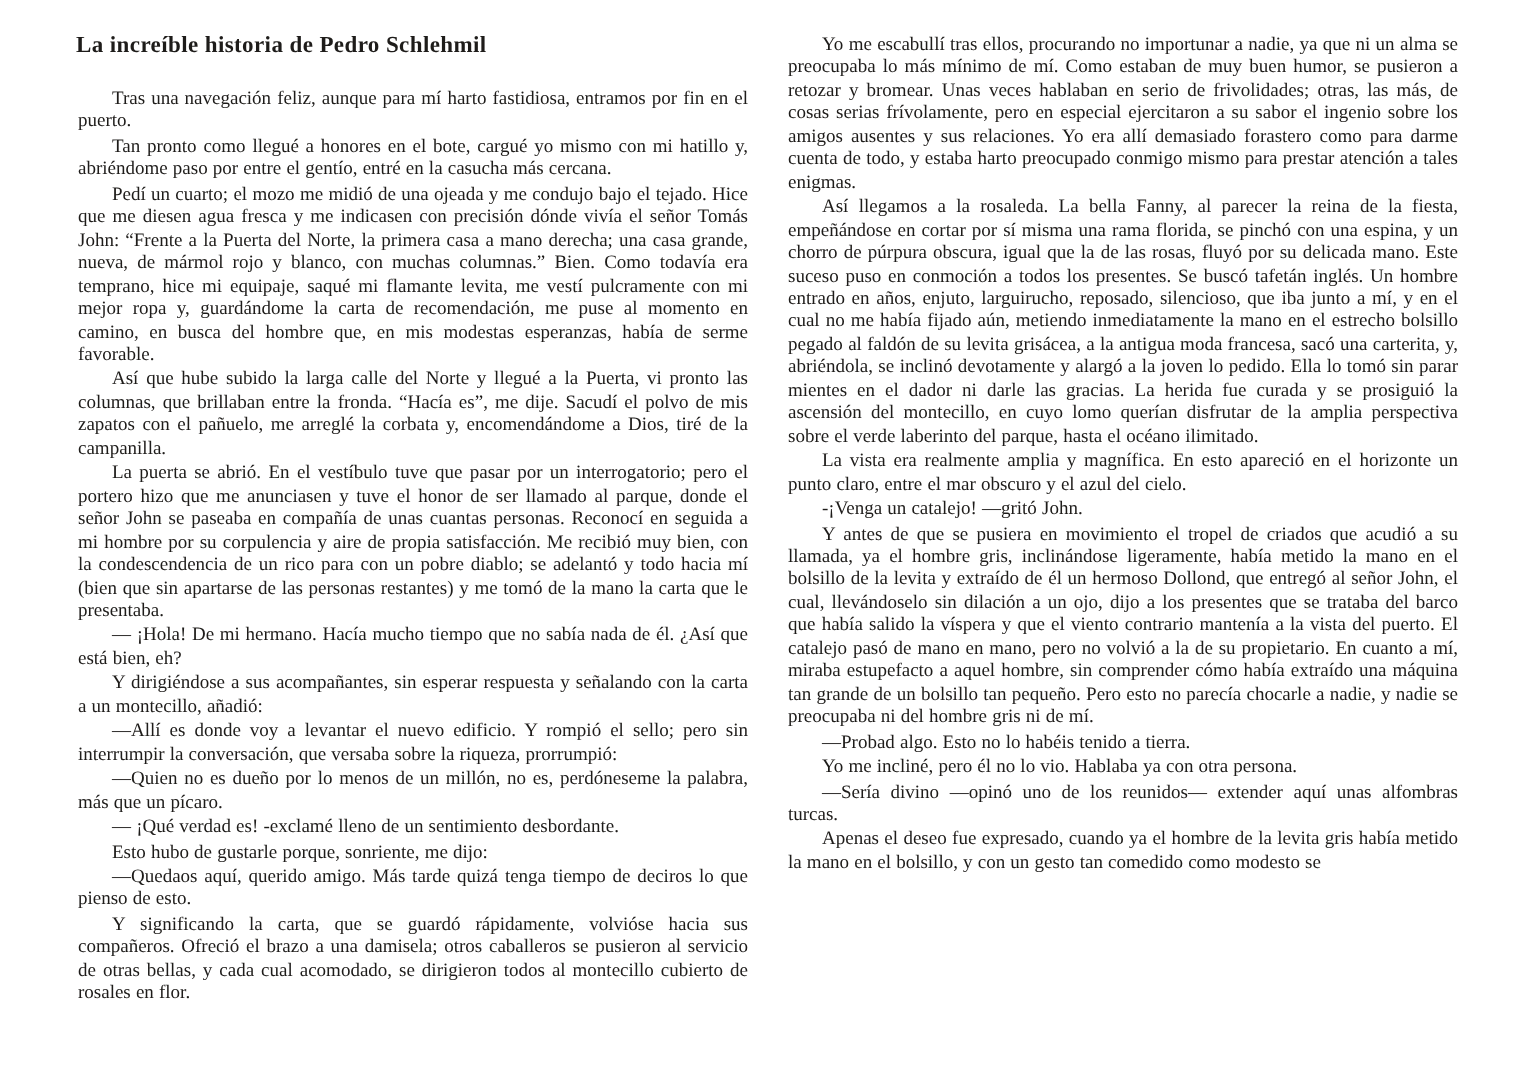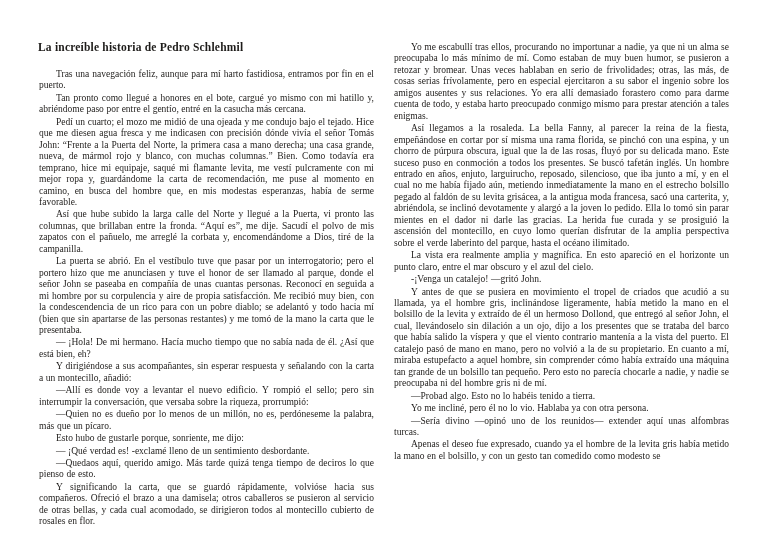--- a/index.html
+++ b/index.html
@@ -6,21 +6,21 @@
     margin: 0;
     padding: 0;
     background: #ffffff;
   }
   .page {
     position: relative;
     width: 768px;
     height: 543px;
     background: #ffffff;
     box-sizing: border-box;
-    padding: 41px 38px 0 38px;
+    padding: 17px 38px 0 38px;
     font-family: "Liberation Serif", "DejaVu Serif", serif;
     color: #1e1c1a;
     overflow: hidden;
   }
   .columns {
     display: flex;
     gap: 18px;
   }
   .col {
     width: 337px;
@@ -45,28 +45,28 @@
 </head>
 <body>
 
 <div class="page">
   <div class="columns">
     <div class="col">
       <h1 class="doc-title">La increíble historia de Pedro Schlehmil</h1>
       <p class="para">Tras una navegación feliz, aunque para mí harto fastidiosa, entramos por fin en el puerto.</p>
       <p class="para">Tan pronto como llegué a honores en el bote, cargué yo mismo con mi hatillo y, abriéndome paso por entre el gentío, entré en la casucha más cercana.</p>
       <p class="para">Pedí un cuarto; el mozo me midió de una ojeada y me condujo bajo el tejado. Hice que me diesen agua fresca y me indicasen con precisión dónde vivía el señor Tomás John: “Frente a la Puerta del Norte, la primera casa a mano derecha; una casa grande, nueva, de mármol rojo y blanco, con muchas columnas.” Bien. Como todavía era temprano, hice mi equipaje, saqué mi flamante levita, me vestí pulcramente con mi mejor ropa y, guardándome la carta de recomendación, me puse al momento en camino, en busca del hombre que, en mis modestas esperanzas, había de serme favorable.</p>
-      <p class="para">Así que hube subido la larga calle del Norte y llegué a la Puerta, vi pronto las columnas, que brillaban entre la fronda. “Aquí es”, me dije. Sacudí el polvo de mis zapatos con el pañuelo, me arreglé la corbata y, encomendándome a Dios, tiré de la campanilla.</p>
+      <p class="para">Así que hube subido la larga calle del Norte y llegué a la Puerta, vi pronto las columnas, que brillaban entre la fronda. “Hacía es”, me dije. Sacudí el polvo de mis zapatos con el pañuelo, me arreglé la corbata y, encomendándome a Dios, tiré de la campanilla.</p>
       <p class="para">La puerta se abrió. En el vestíbulo tuve que pasar por un interrogatorio; pero el portero hizo que me anunciasen y tuve el honor de ser llamado al parque, donde el señor John se paseaba en compañía de unas cuantas personas. Reconocí en seguida a mi hombre por su corpulencia y aire de propia satisfacción. Me recibió muy bien, con la condescendencia de un rico para con un pobre diablo; se adelantó y todo hacia mí (bien que sin apartarse de las personas restantes) y me tomó de la mano la carta que le presentaba.</p>
       <p class="para">— ¡Hola! De mi hermano. Hacía mucho tiempo que no sabía nada de él. ¿Así que está bien, eh?</p>
       <p class="para">Y dirigiéndose a sus acompañantes, sin esperar respuesta y señalando con la carta a un montecillo, añadió:</p>
       <p class="para">—Allí es donde voy a levantar el nuevo edificio. Y rompió el sello; pero sin interrumpir la conversación, que versaba sobre la riqueza, prorrumpió:</p>
       <p class="para">—Quien no es dueño por lo menos de un millón, no es, perdóneseme la palabra, más que un pícaro.</p>
+      <p class="para">— ¡Qué verdad es! -exclamé lleno de un sentimiento desbordante.</p>
       <p class="para">Esto hubo de gustarle porque, sonriente, me dijo:</p>
-      <p class="para">— ¡Qué verdad es! -exclamé lleno de un sentimiento desbordante.</p>
       <p class="para">—Quedaos aquí, querido amigo. Más tarde quizá tenga tiempo de deciros lo que pienso de esto.</p>
       <p class="para">Y significando la carta, que se guardó rápidamente, volvióse hacia sus compañeros. Ofreció el brazo a una damisela; otros caballeros se pusieron al servicio de otras bellas, y cada cual acomodado, se dirigieron todos al montecillo cubierto de rosales en flor.</p>
     </div>
     <div class="col">
       <p class="para">Yo me escabullí tras ellos, procurando no importunar a nadie, ya que ni un alma se preocupaba lo más mínimo de mí. Como estaban de muy buen humor, se pusieron a retozar y bromear. Unas veces hablaban en serio de frivolidades; otras, las más, de cosas serias frívolamente, pero en especial ejercitaron a su sabor el ingenio sobre los amigos ausentes y sus relaciones. Yo era allí demasiado forastero como para darme cuenta de todo, y estaba harto preocupado conmigo mismo para prestar atención a tales enigmas.</p>
       <p class="para">Así llegamos a la rosaleda. La bella Fanny, al parecer la reina de la fiesta, empeñándose en cortar por sí misma una rama florida, se pinchó con una espina, y un chorro de púrpura obscura, igual que la de las rosas, fluyó por su delicada mano. Este suceso puso en conmoción a todos los presentes. Se buscó tafetán inglés. Un hombre entrado en años, enjuto, larguirucho, reposado, silencioso, que iba junto a mí, y en el cual no me había fijado aún, metiendo inmediatamente la mano en el estrecho bolsillo pegado al faldón de su levita grisácea, a la antigua moda francesa, sacó una carterita, y, abriéndola, se inclinó devotamente y alargó a la joven lo pedido. Ella lo tomó sin parar mientes en el dador ni darle las gracias. La herida fue curada y se prosiguió la ascensión del montecillo, en cuyo lomo querían disfrutar de la amplia perspectiva sobre el verde laberinto del parque, hasta el océano ilimitado.</p>
       <p class="para">La vista era realmente amplia y magnífica. En esto apareció en el horizonte un punto claro, entre el mar obscuro y el azul del cielo.</p>
       <p class="para">-¡Venga un catalejo! —gritó John.</p>
       <p class="para">Y antes de que se pusiera en movimiento el tropel de criados que acudió a su llamada, ya el hombre gris, inclinándose ligeramente, había metido la mano en el bolsillo de la levita y extraído de él un hermoso Dollond, que entregó al señor John, el cual, llevándoselo sin dilación a un ojo, dijo a los presentes que se trataba del barco que había salido la víspera y que el viento contrario mantenía a la vista del puerto. El catalejo pasó de mano en mano, pero no volvió a la de su propietario. En cuanto a mí, miraba estupefacto a aquel hombre, sin comprender cómo había extraído una máquina tan grande de un bolsillo tan pequeño. Pero esto no parecía chocarle a nadie, y nadie se preocupaba ni del hombre gris ni de mí.</p>
       <p class="para">—Probad algo. Esto no lo habéis tenido a tierra.</p>

